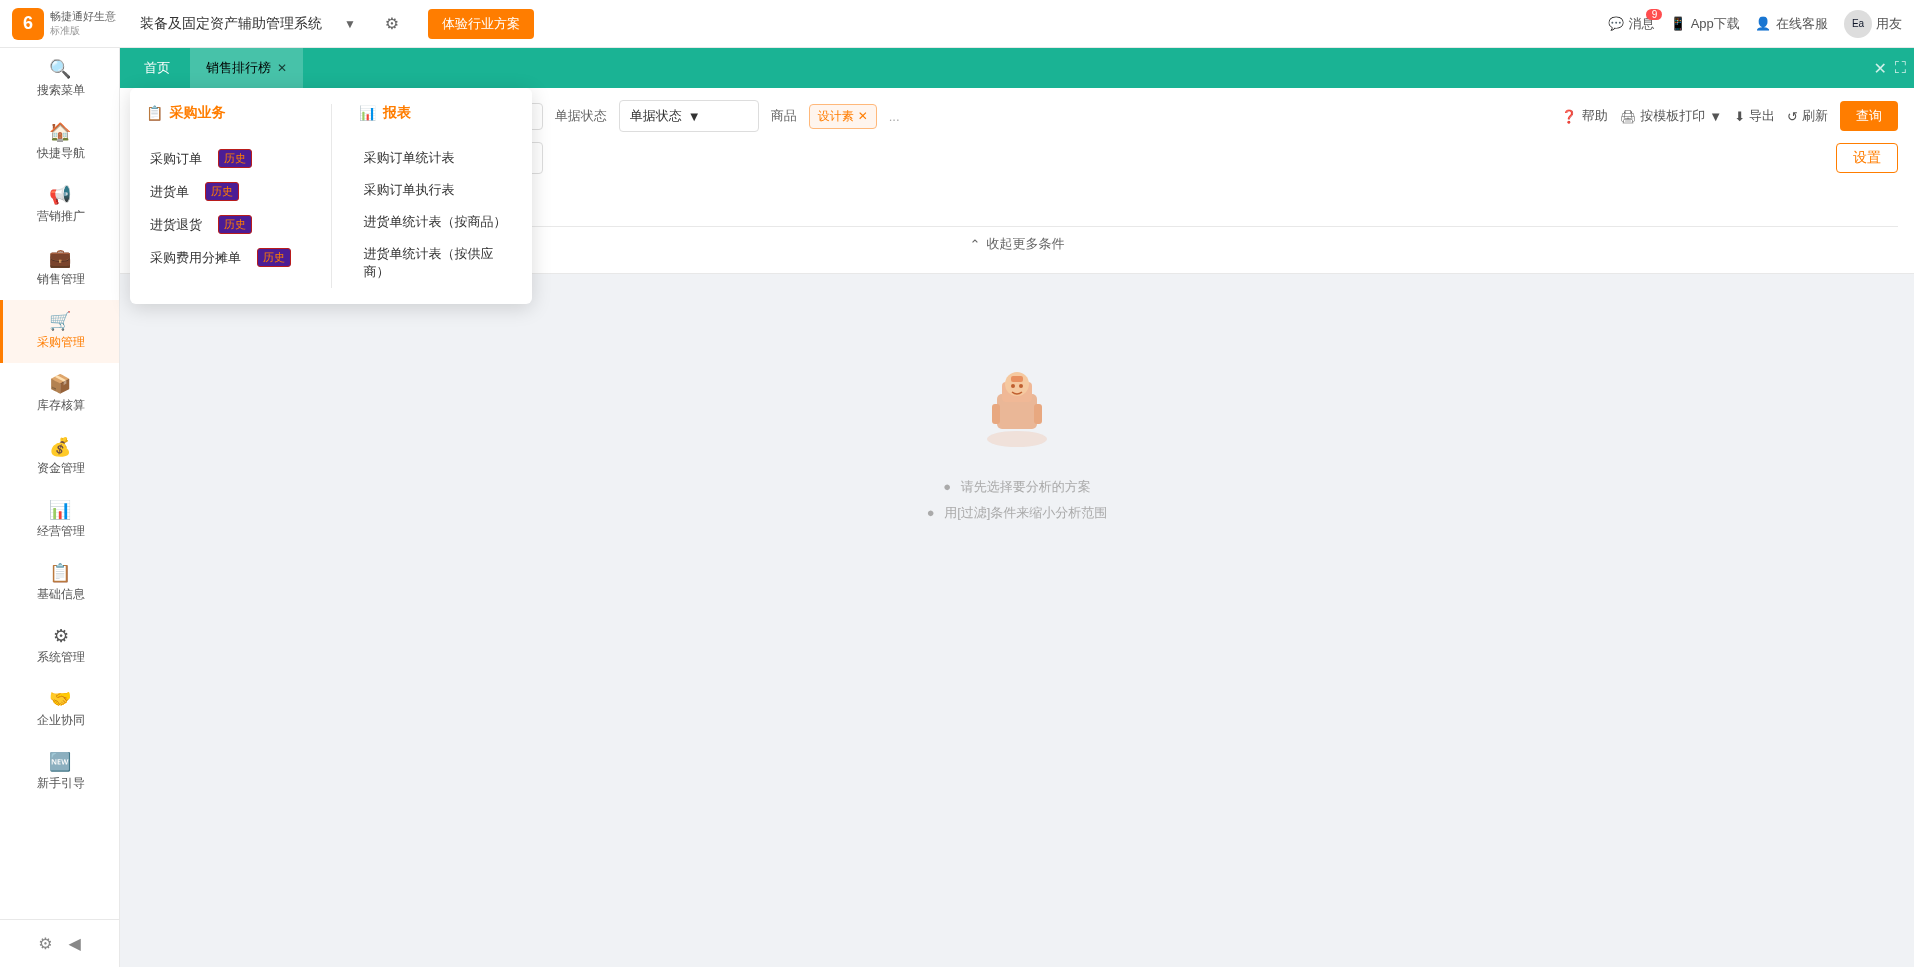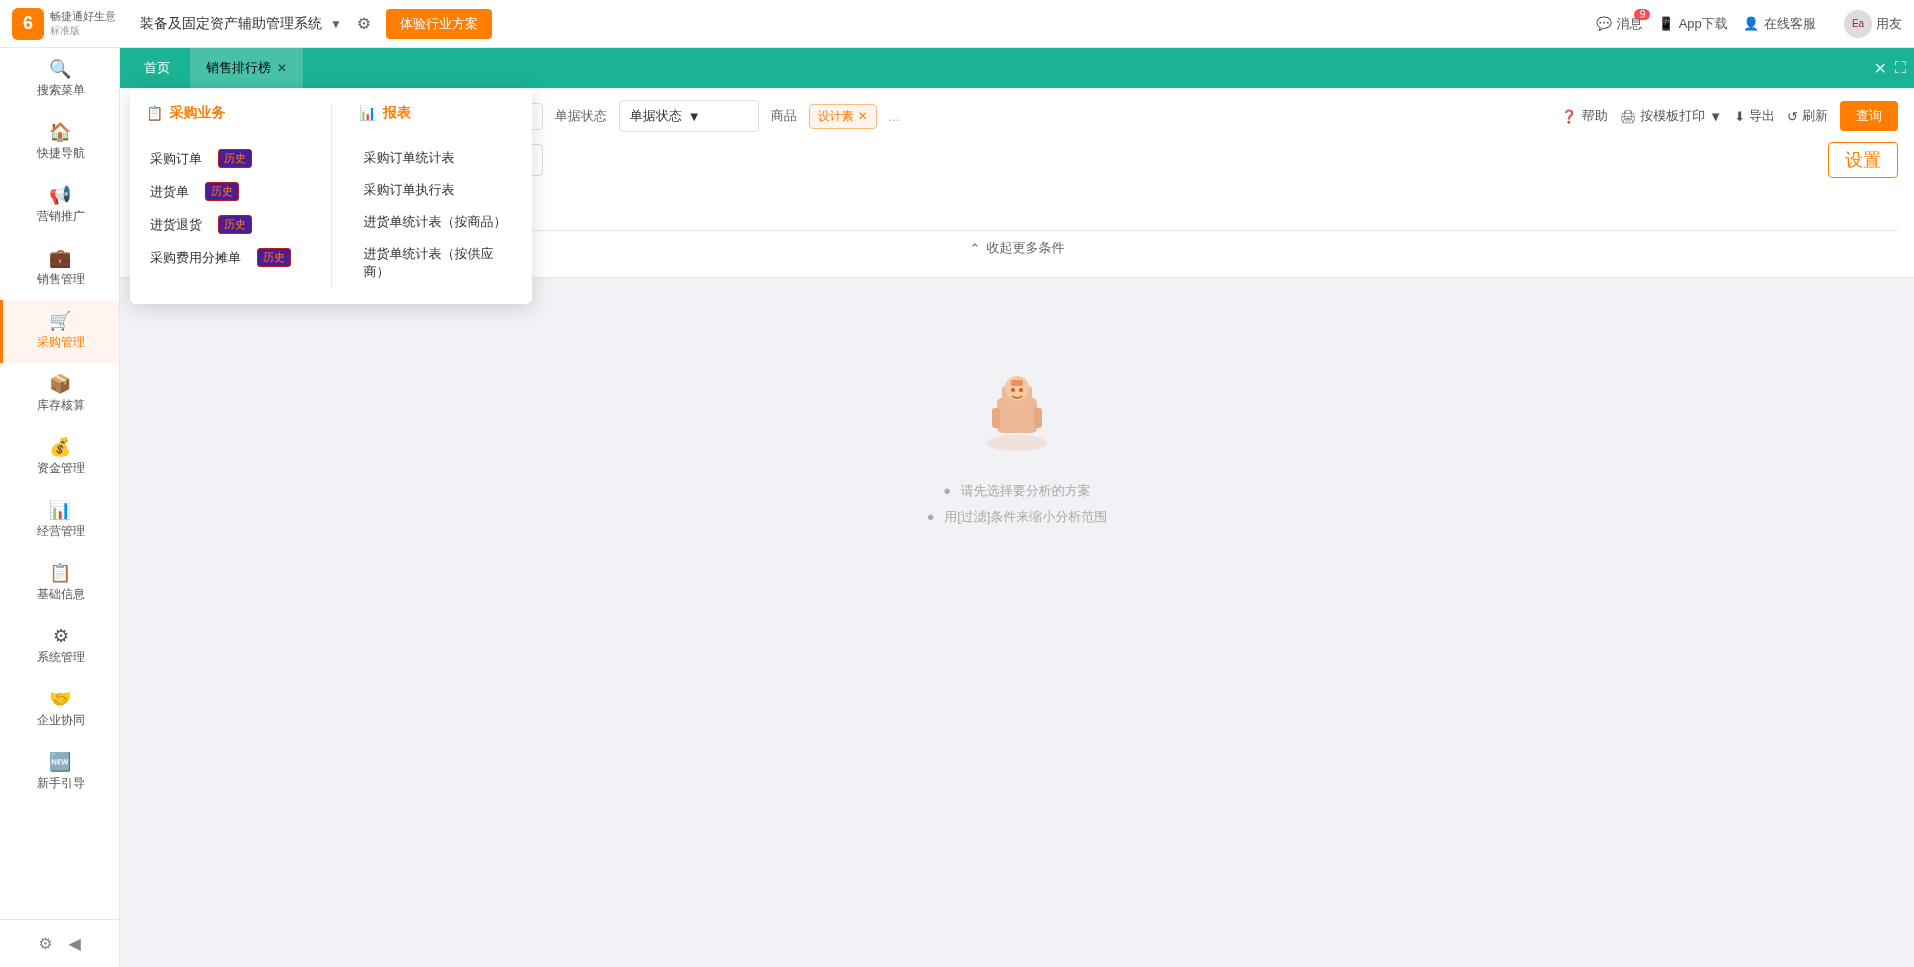--- a/index.html
+++ b/index.html
@@ -30,21 +30,21 @@
       display: flex; align-items: center; justify-content: center;
       color: #fff; font-size: 18px; font-weight: bold;
     }
     .logo-text { font-size: 11px; color: #666; line-height: 1.3; }
     .logo-badge { font-size: 10px; color: #999; }
 
     .header-middle {
       flex: 1;
       display: flex;
       align-items: center;
-      gap: 8px;
+      gap: 22px;
     }
     .system-title {
       font-size: 14px;
       color: #333;
       margin-left: 8px;
     }
     .header-dropdown-btn {
       cursor: pointer;
       color: #666;
       font-size: 12px;
@@ -88,21 +88,21 @@
       font-size: 10px;
       padding: 0 4px;
       min-width: 16px;
       text-align: center;
     }
     .avatar {
       width: 28px; height: 28px;
       background: #ddd;
       border-radius: 50%;
       display: flex; align-items: center; justify-content: center;
-      font-size: 12px; color: #b91c1c; margin-left: 12px;
+      font-size: 12px; color: #0f172a;
     }
 
     
     .main-layout {
       display: flex;
       margin-top: 48px;
       height: calc(100vh - 48px);
     }
 
     
@@ -306,21 +306,21 @@
       cursor: pointer;
       font-size: 13px;
     }
     .toolbar-btn-outline {
       background: #fff;
       color: #ff7d00;
       border: 1px solid #ff7d00;
       padding: 5px 16px;
       border-radius: 4px;
       cursor: pointer;
-      font-size: 18px;
+      font-size: 14px;
     }
 
     .collapse-btn {
       display: flex;
       align-items: center;
       justify-content: center;
       gap: 6px;
       color: #666;
       font-size: 13px;
       cursor: pointer;

